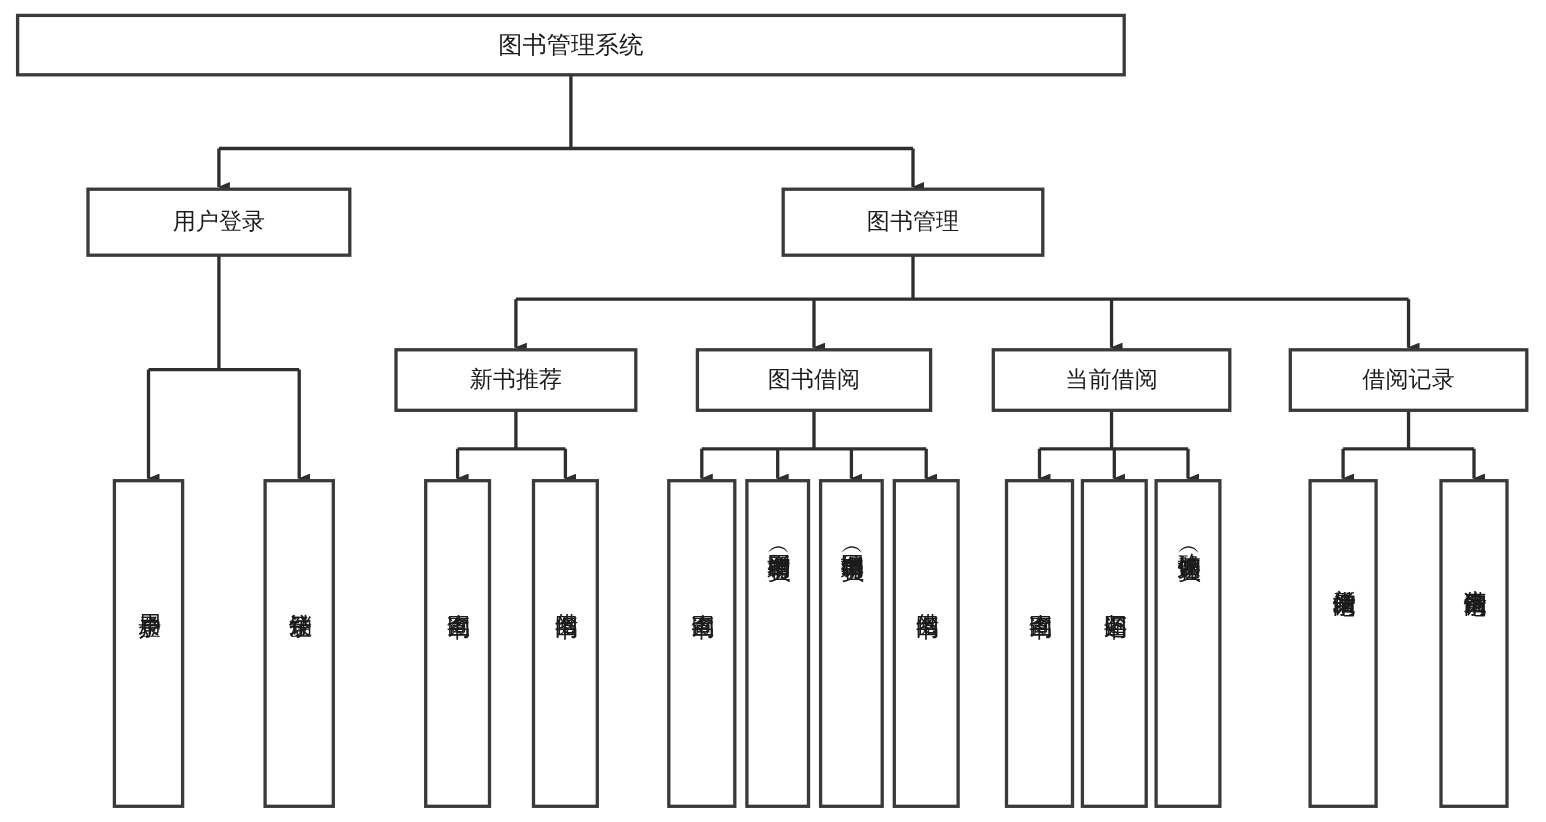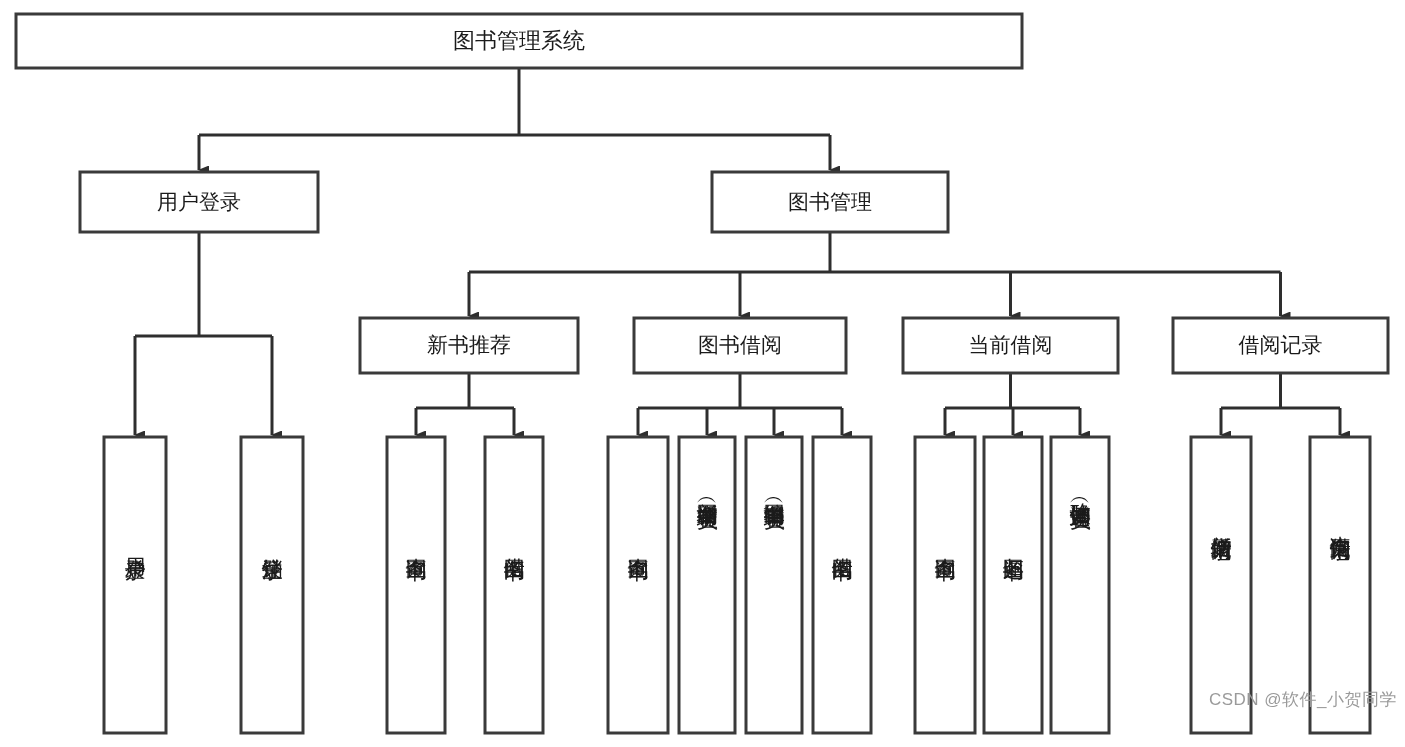--- a/index.html
+++ b/index.html
@@ -236,15 +236,14 @@
         <span class="leaf-label" style="font-size: 21px; margin-top: 49px;">确认归还（管理员）</span>
       </div>
       <div class="leaf-label-wrap" style="left: 1191px; top: 437px; width: 60px; height: 296px;">
         <span class="leaf-label" style="font-size: 21px; margin-top: 82px;">新增借阅记录</span>
       </div>
       <div class="leaf-label-wrap" style="left: 1310px; top: 437px; width: 60px; height: 296px;">
         <span class="leaf-label" style="font-size: 21px; margin-top: 82px;">查询借阅记录</span>
       </div>
     </div>
 
-  <div class="watermark">CSDN @软件_小贺同学</div>
 
 </div>
 
 </body></html>

